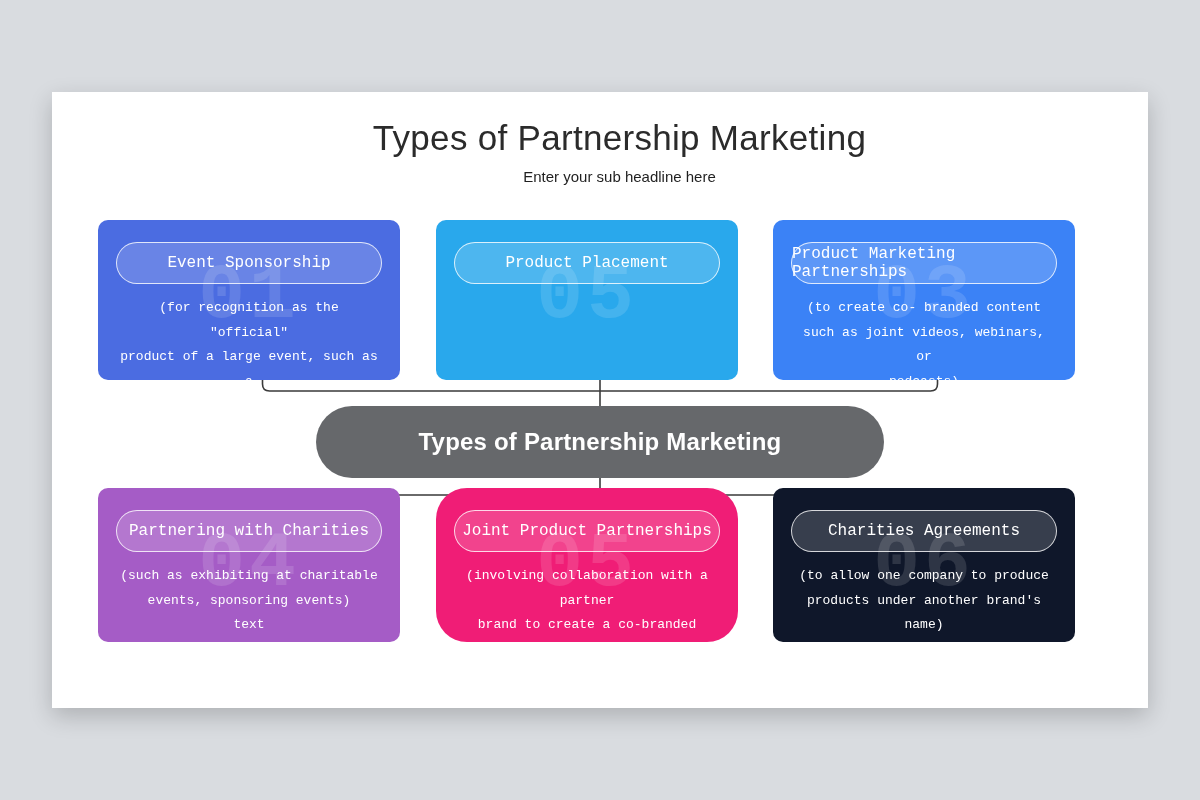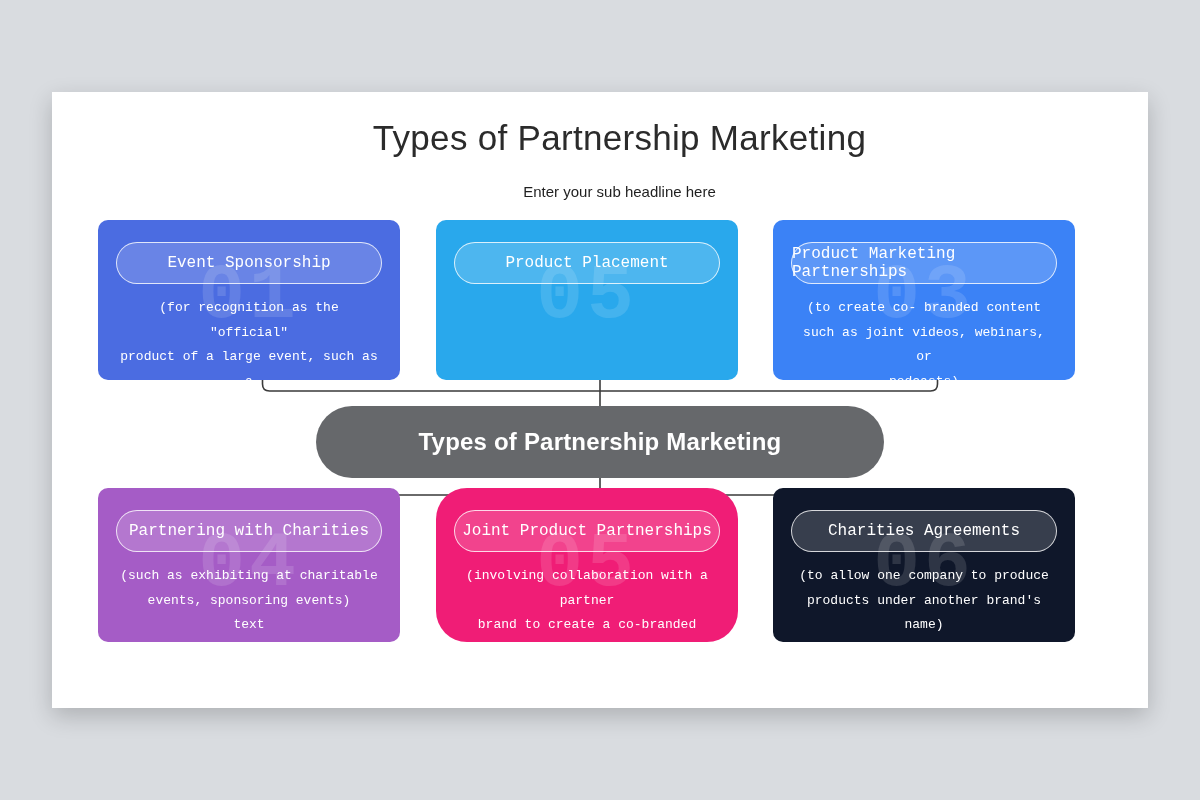--- a/index.html
+++ b/index.html
@@ -26,21 +26,21 @@
   }
   .title {
     margin-top: 26px;
     text-align: center;
     font-size: 35px;
     font-weight: 500;
     color: #2b2b2b;
     letter-spacing: 0.3px;
   }
   .subtitle {
-    margin-top: 25px;
+    margin-top: 10px;
     text-align: center;
     font-size: 15px;
     font-weight: 500;
     color: #1f1f1f;
   }
   .connectors {
     position: absolute;
     left: 0; top: 0;
     width: 1096px;
     height: 616px;

